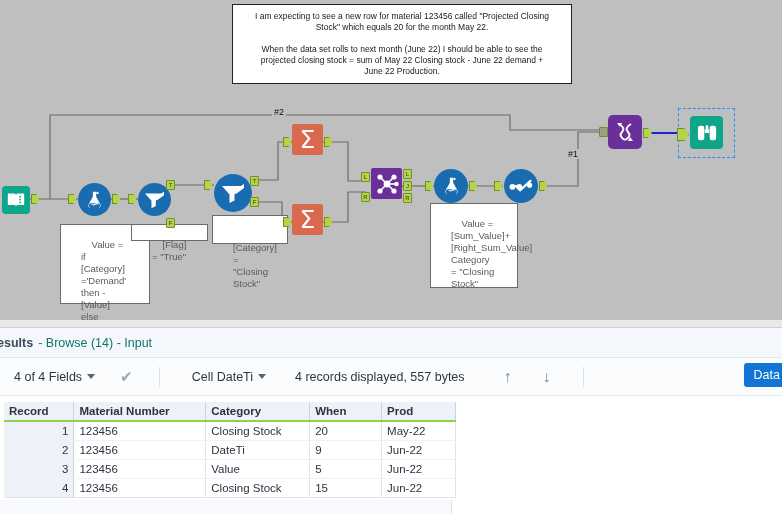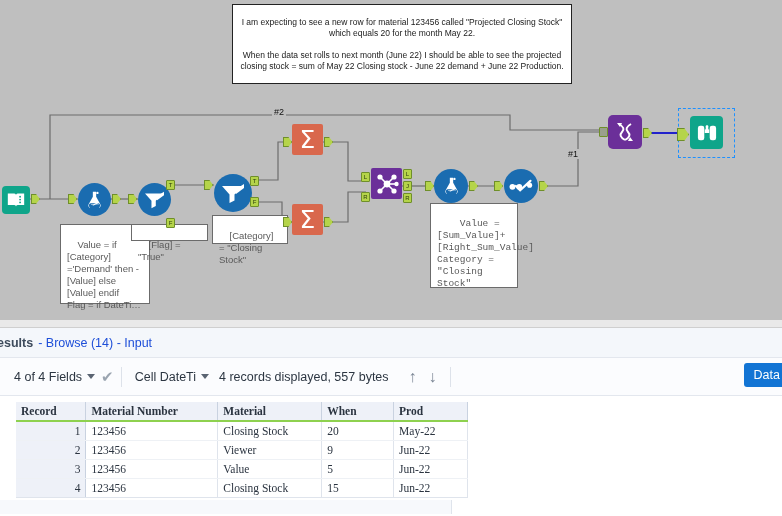--- a/index.html
+++ b/index.html
@@ -20,21 +20,21 @@
   #canvas-svg { position: absolute; left: 0; top: 0; width: 782px; height: 320px; }
 
   
   .annot {
     position: absolute;
     background: #ffffff;
     border: 1px solid #6b6b6b;
     color: #5a5a5a;
     font-size: 9.5px;
     line-height: 12px;
-    padding: 2px 6px;
+    padding: 2px 20px;
     white-space: pre-wrap;
     z-index: 6;
   }
   .annot.center { text-align: center; color: #1a1a1a; border-color:#222; }
 
   
   .node { position: absolute; z-index: 5; }
   .node .glyph {
     position: absolute; left: 0; top: 0;
     width: 100%; height: 100%;
@@ -76,29 +76,30 @@
   }
   .res-gap { height: 8px; background: #e9e9e9; border-bottom: 1px solid #cfcfcf; }
   .res-title {
     height: 30px; background: #f4f7fb;
     display: flex; align-items: center;
     padding-left: 0px;
     font-size: 12.5px;
     border-bottom: 1px solid #e3e7ee;
   }
   .res-title .bold { font-weight: bold; color: #3d4b5c; margin-left: -12px; }
-  .res-title .dim  { color: #1d4ed8; margin-left: 5px; }
+  .res-title .dim  { color: #0f766e; margin-left: 5px; }
 
   .res-toolbar {
     height: 38px; background: #fbfcfe;
     border-bottom: 1px solid #e3e7ee;
     display: flex; align-items: center;
     padding: 0 8px;
     font-size: 12.5px; color: #2c3642;
     position: relative;
+    gap: 19px;
   }
   .tb-item { display: flex; align-items: center; gap: 5px; padding: 0 6px; }
   .caret { width:0;height:0;border-left:4px solid transparent;border-right:4px solid transparent;border-top:5px solid #5a6472; }
   .tb-div { width:1px; height:20px; background:#dde2ea; margin:0 7px; }
   .check { color:#9aa4b0; font-size:15px; }
   .arrow-btn { color:#7b8695; font-size:16px; padding:0 6px; }
   .search-box {
     flex:1; height:24px; background:#eef1f6; border-radius:4px;
     display:flex; align-items:center; gap:6px; padding:0 8px;
     color:#6d7785; font-size:12.5px; margin-left: 10px; max-width: 232px;
@@ -116,21 +117,21 @@
     padding:3px 5px; border-right:1px solid #c9d2e0;
     border-bottom:2px solid #8ed14f; white-space:nowrap;
   }
   .grid th.rec { text-align:left; }
   .grid td {
     padding:3px 5px; border-right:1px solid #dfe4ec;
     border-bottom:1px solid #eef1f5; background:#fff; white-space:nowrap;
   }
   .grid td.rec { background:#eef1f8; text-align:right; border-right:1px solid #c9d2e0; }
   .grid tr:last-child td { border-bottom:1px solid #dfe4ec; }
-  .grid-wrap { position:absolute; left:16px; top:82px; width:452px;font-family:Liberation Serif, serif; }
+  .grid-wrap { position:absolute; left:4px; top:82px; width:452px; }
   .grid-bottom { position:absolute; left:0; top:180px; width:452px; height:14px; background:#f7f9fc; border-right:1px solid #dfe4ec; }
 </style>
 </head>
 <body>
 
 <div id="canvas">
 
   <svg id="canvas-svg">
     <g stroke="#6d6d6d" stroke-width="1.2" fill="none">
 
@@ -311,21 +312,21 @@
   <div class="annot" style="left:60px; top:224px; width:90px; height:80px;">
     <span>Value = if [Category] ='Demand' then -[Value] else [Value] endif
 Flag = if DateTi…</span>
   </div>
   <div class="annot" style="left:131px; top:224px; width:77px; height:17px;">
     <span>[Flag] = "True"</span>
   </div>
   <div class="annot" style="left:212px; top:215px; width:76px; height:29px;">
     <span>[Category] = "Closing Stock"</span>
   </div>
-  <div class="annot" style="left:430px; top:203px; width:88px; height:85px;font-family:Liberation Mono, monospace;">
+  <div class="annot" style="left:430px; top:203px; width:88px; height:85px;">
     <span>Value = [Sum_Value]+[Right_Sum_Value]
 Category = "Closing Stock"</span>
   </div>
 </div>
 
 <div id="results">
   <div class="res-gap"></div>
 
   <div class="res-title">
     <span class="bold">Results</span>
@@ -349,37 +350,37 @@
     <span class="tb-div"></span>
     <div class="data-btn">Data</div>
   </div>
 
   <div class="grid-wrap">
     <table class="grid">
       <thead>
         <tr>
           <th class="rec" style="width:70px;">Record</th>
           <th style="width:132px;">Material Number</th>
-          <th style="width:104px;">Material</th>
+          <th style="width:104px;">Category</th>
           <th style="width:72px;">When</th>
           <th style="width:74px;">Prod</th>
         </tr>
       </thead>
       <tbody>
         <tr>
           <td class="rec">1</td>
           <td>123456</td>
           <td>Closing Stock</td>
           <td>20</td>
           <td>May-22</td>
         </tr>
         <tr>
           <td class="rec">2</td>
           <td>123456</td>
-          <td>Viewer</td>
+          <td>DateTi</td>
           <td>9</td>
           <td>Jun-22</td>
         </tr>
         <tr>
           <td class="rec">3</td>
           <td>123456</td>
           <td>Value</td>
           <td>5</td>
           <td>Jun-22</td>
         </tr>

